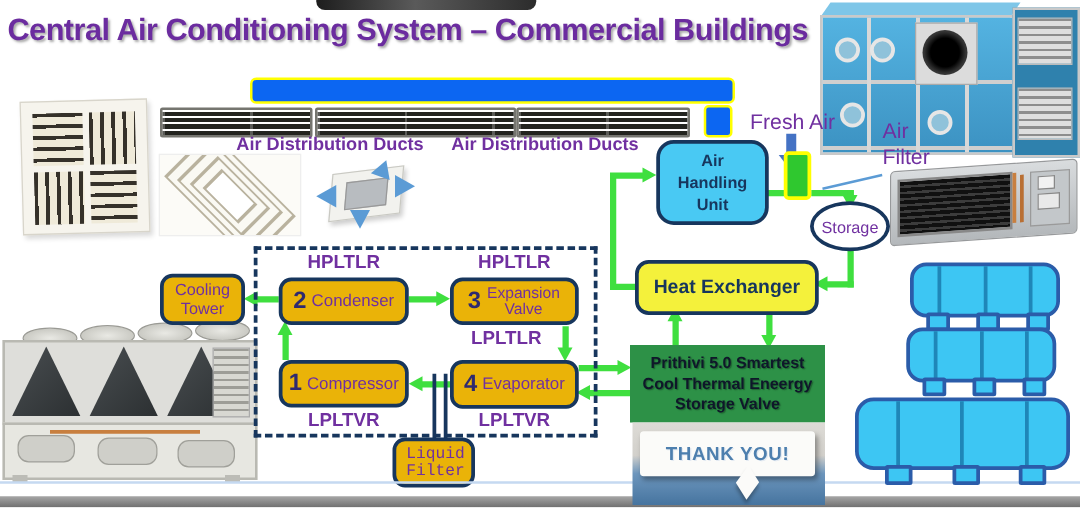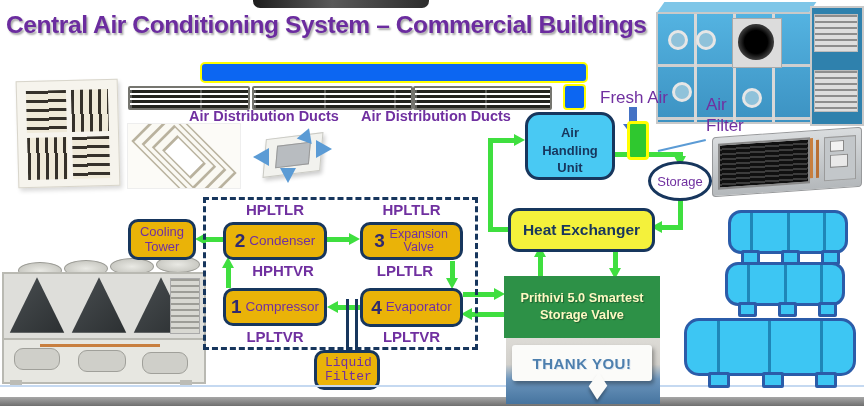--- a/index.html
+++ b/index.html
@@ -167,21 +167,20 @@
 
   <div class="nbox" style="left:223px;top:222px;width:104px;height:38px;">
     <span class="cyc-num">2</span>
     <span class="cyc-name">Condenser</span>
   </div>
   <div class="nbox" style="left:360px;top:222px;width:103px;height:38px;">
     <span class="cyc-num">3</span>
     <span class="cyc-name" style="width:60px;font-size:12.5px;">Expansion Valve</span>
   </div>
 
-  <div class="cyc-label" style="left:238px;top:262px;width:90px;">HPHTVR</div>
   <div class="cyc-label" style="left:364px;top:262px;width:82px;">LPLTLR</div>
 
   <div class="nbox" style="left:223px;top:288px;width:104px;height:38px;">
     <span class="cyc-num">1</span>
     <span class="cyc-name">Compressor</span>
   </div>
   <div class="nbox" style="left:360px;top:288px;width:103px;height:39px;">
     <span class="cyc-num">4</span>
     <span class="cyc-name">Evaporator</span>
   </div>
@@ -196,34 +195,35 @@
 
   <div class="abs ptx" style="left:600px;top:88px;font-size:17px;white-space:nowrap;">Fresh Air</div>
   <div class="abs" style="left:629px;top:107px;width:8px;height:17px;background:var(--fresh-air-blue,#4472C4);"></div>
   <div class="ah" style="left:623px;top:124px;border-left:10px solid transparent;border-right:10px solid transparent;border-top:13px solid var(--fresh-air-blue,#4472C4);"></div>
 
   <div class="abs ptx" style="left:706px;top:94px;width:58px;font-size:17px;line-height:1.25;">Air Filter</div>
   <div class="abs" style="left:658px;top:150px;width:49px;height:2px;background:#5b9bd5;transform:rotate(-13deg);transform-origin:left center;"></div>
 
   <div class="abs" style="left:627px;top:121px;width:22px;height:39px;background:var(--filter-green,#2FC82F);border:3px solid #FFFF00;border-radius:4px;box-sizing:border-box;"></div>
 
-  <div class="abs" style="left:525px;top:112px;width:90px;height:68px;background:var(--ahu-cyan,#49C9F3);border:3px solid var(--navy,#17365D);border-radius:14px;box-sizing:border-box;display:flex;align-items:flex-end;justify-content:center;text-align:center;">
+  <div class="abs" style="left:525px;top:112px;width:90px;height:68px;background:var(--ahu-cyan,#49C9F3);border:3px solid var(--navy,#17365D);border-radius:14px;box-sizing:border-box;display:flex;align-items:center;justify-content:center;text-align:center;">
     <span style="font-size:13px;font-weight:bold;color:var(--navy,#17365D);line-height:1.35;width:62px;">Air Handling Unit</span>
   </div>
 
   <div class="abs" style="left:648px;top:161px;width:64px;height:40px;background:#fff;border:3px solid var(--navy,#17365D);border-radius:50%;box-sizing:border-box;display:flex;align-items:center;justify-content:center;">
     <span class="ptx" style="font-size:13px;">Storage</span>
   </div>
 
   <div class="abs" style="left:508px;top:208px;width:147px;height:44px;background:var(--hx-yellow,#F4F13B);border:3px solid var(--navy,#17365D);border-radius:11px;box-sizing:border-box;display:flex;align-items:center;justify-content:center;">
     <span style="font-size:15.5px;font-weight:bold;color:var(--navy,#17365D);">Heat Exchanger</span>
   </div>
 
-  <div class="abs" style="left:504px;top:276px;width:156px;height:62px;background:var(--storage-green,#2D9147);display:flex;flex-direction:column;align-items:center;justify-content:center;text-align:center;color:#fef9c3;font-weight:bold;font-size:12.8px;line-height:1.3;text-shadow:1px 1px 1px rgba(0,0,0,.35);">
+  <div class="abs" style="left:504px;top:276px;width:156px;height:62px;background:var(--storage-green,#2D9147);display:flex;flex-direction:column;align-items:center;justify-content:center;text-align:center;color:#0f172a;font-weight:bold;font-size:12.8px;line-height:1.3;text-shadow:1px 1px 1px rgba(0,0,0,.35);">
     <div>Prithivi 5.0 Smartest</div>
+    <div>Cool Thermal Eneergy</div>
     <div>Storage Valve</div>
   </div>
 
   <div class="abs" style="left:0;top:385px;width:864px;height:2px;background:#c5d9f1;"></div>
   <div class="abs" style="left:0;top:397px;width:864px;height:9px;background:linear-gradient(180deg,#a6a6a6,#6f6f6f);"></div>
 
   <div class="abs" style="left:506px;top:338px;width:154px;height:66px;background:linear-gradient(180deg,#dddbd6 0%,#d2d0cb 40%,#6d96bd 62%,#46749f 100%);overflow:hidden;">
     <div class="abs" style="left:6px;top:7px;width:140px;height:36px;background:#fbfbf9;border-radius:3px;box-shadow:2px 3px 4px rgba(0,0,0,.35);display:flex;align-items:center;justify-content:center;">
       <span style="font-size:15px;font-weight:bold;color:#4d7fae;letter-spacing:0.5px;text-shadow:1px 1px 0 #e3eaf2;">THANK YOU!</span>
     </div>

